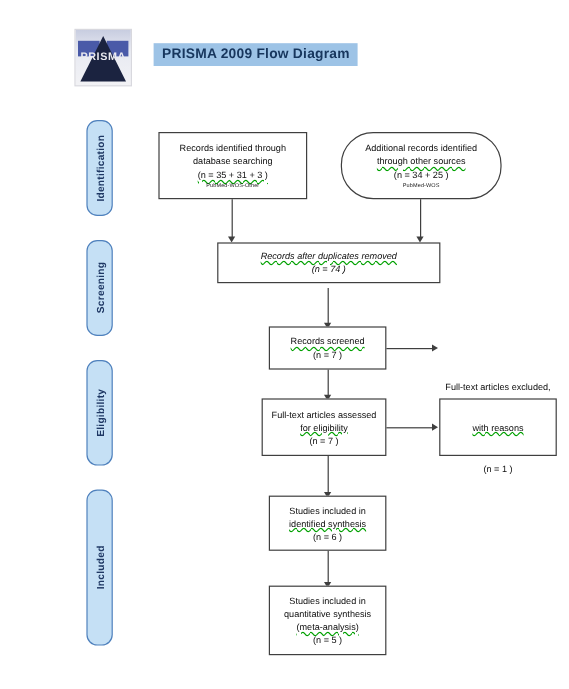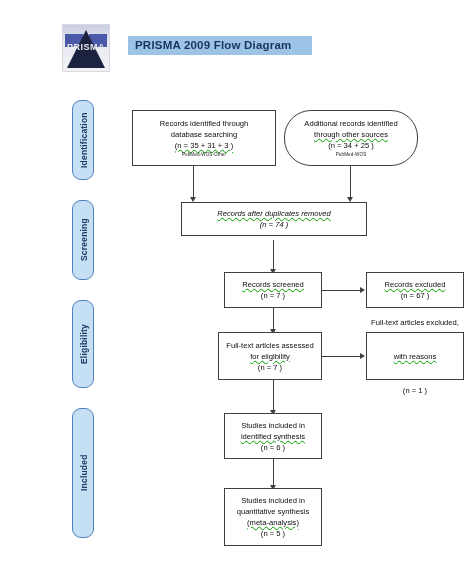--- a/index.html
+++ b/index.html
@@ -79,21 +79,21 @@
 
   #title {
     position: absolute;
     left: 92px;
     top: 36px;
     background: #9dc3e6;
     color: #17365d;
     font-size: 11.5px;
     font-weight: bold;
     letter-spacing: .2px;
-    padding: 3px 21px 4px 7px;
+    padding: 3px 7px 4px 7px;
     white-space: nowrap;
   }
 
   
   .stage {
     position: absolute;
     left: 36px;
     width: 22px;
     background: #c5e0f5;
     border: 1px solid #4f81bd;
@@ -199,21 +199,21 @@
   </div>
 
   <div class="stage" style="left:36px; top:300px; height:88px;">
     <span>Eligibility</span>
   </div>
 
   <div class="stage" style="left:36px; top:408px; height:130px;">
     <span>Included</span>
   </div>
 
-  <div class="box" style="left:96px; top:110px; width:144px; height:56px;">
+  <div class="box" style="left:96px; top:110px; width:124px; height:56px;">
     <span class="line">Records identified through</span>
     <span class="line">database searching</span>
     <span class="line squiggle">(n = 35 + 31 + 3 )</span>
     <span class="line sub">PubMed-WOS-Other</span>
   </div>
 
   <div class="box" style="left:248px; top:110px; width:134px; height:56px;border-radius:27px;">
     <span class="line">Additional records identified</span>
     <span class="line squiggle">through other sources</span>
     <span class="line">(n = 34 + 25 )</span>
@@ -232,24 +232,20 @@
   </div>
 
   <div class="vline" style="left:237px; top:240px; height:31px;"></div>
   <div class="arrow-down" style="left:234px; top:269px;"></div>
 
   <div class="box" style="left:188px; top:272px; width:98px; height:36px;">
     <span class="line squiggle">Records screened</span>
     <span class="line">(n = 7 )</span>
   </div>
 
-  <div class="box" style="left:330px; top:272px; width:98px; height:36px;">
-    <span class="line squiggle">Records excluded</span>
-    <span class="line">(n = 67 )</span>
-  </div>
 
   <div class="hline" style="left:286px; top:290px; width:39px;"></div>
   <div class="arrow-right" style="left:324px; top:286.5px;"></div>
 
   <div class="vline" style="left:237px; top:308px; height:23px;"></div>
   <div class="arrow-down" style="left:234px; top:329px;"></div>
 
   <div class="box" style="left:182px; top:332px; width:104px; height:48px;">
     <span class="line">Full-text articles assessed</span>
     <span class="line squiggle">for eligibility</span>

